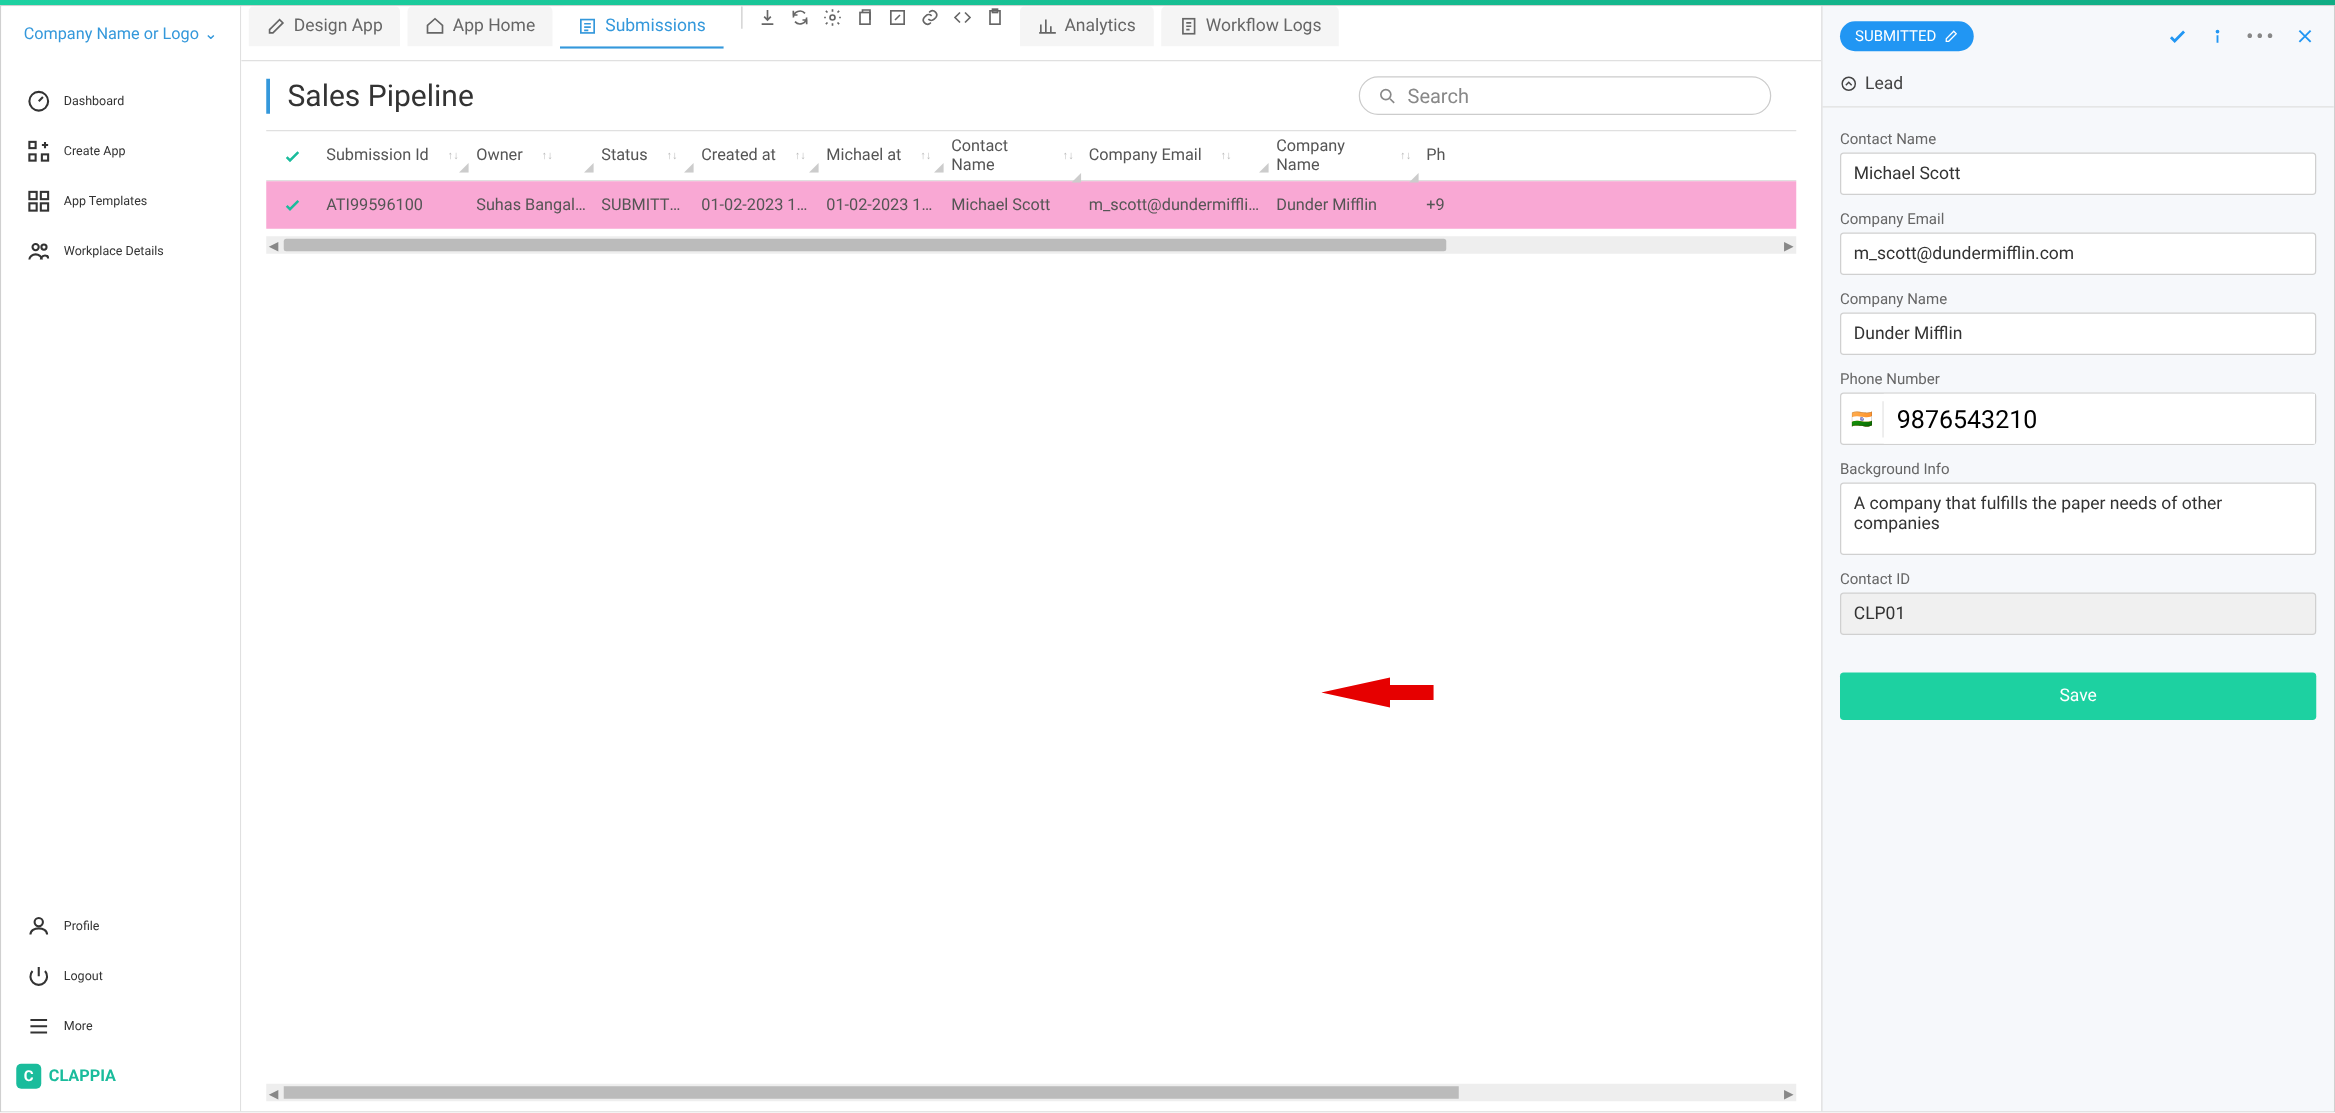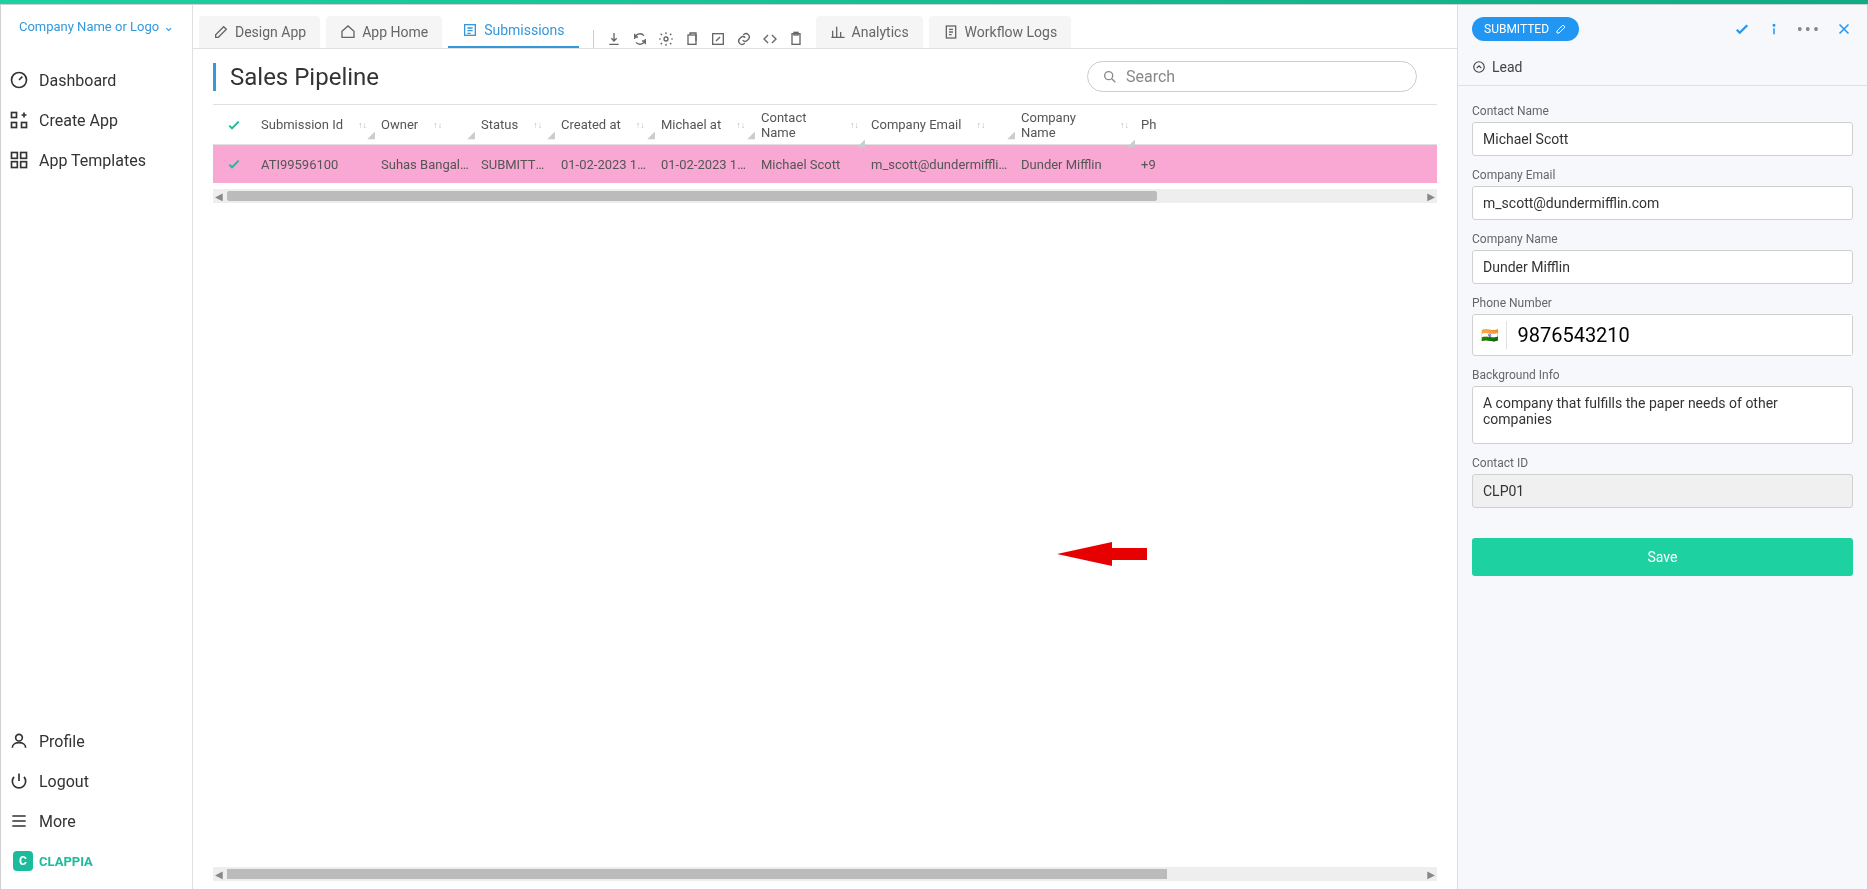--- a/index.html
+++ b/index.html
@@ -3,27 +3,27 @@
 <meta charset="utf-8">
 <style>
 *{margin:0;padding:0;box-sizing:border-box;font-family:-apple-system,BlinkMacSystemFont,"Segoe UI",Roboto,Arial,sans-serif}
 body{background:#fff;width:1868px;height:890px;overflow:hidden;position:relative}
 .top-accent{height:4px;background:linear-gradient(90deg,#1dd1a1,#10ac84)}
 .app{display:flex;height:886px;border:1px solid #d0d0d0}
 .sidebar{width:192px;border-right:1px solid #e0e0e0;display:flex;flex-direction:column;background:#fff}
 .company-logo{padding:14px 8px;text-align:center;color:#3498db;font-size:13px;display:flex;align-items:center;justify-content:center;gap:4px;cursor:pointer}
 .company-logo .chev{color:#3498db}
 .nav-main{flex:1;padding-top:12px}
-.nav-item{display:flex;align-items:center;gap:10px;padding:10px 8px;font-size:16px;color:#333;cursor:pointer}
+.nav-item{display:flex;align-items:center;gap:10px;padding:10px 20px;font-size:10px;color:#333;cursor:pointer}
 .nav-item svg{width:20px;height:20px;flex-shrink:0}
 .nav-bottom{padding-bottom:8px}
 .brand{display:flex;align-items:center;gap:6px;padding:10px 12px;font-size:13px;font-weight:700;color:#1abc9c}
 .brand-icon{width:20px;height:20px;background:#1abc9c;border-radius:4px;display:flex;align-items:center;justify-content:center;color:#fff;font-size:12px}
 .main{flex:1;display:flex;flex-direction:column;background:#fff;position:relative;overflow:hidden}
-.tabs{display:flex;align-items:flex-end;border-bottom:1px solid #e0e0e0;height:44px;padding:0 6px;gap:6px}
+.tabs{display:flex;align-items:flex-start;border-bottom:1px solid #e0e0e0;height:44px;padding:0 6px;gap:6px}
 .tab{display:flex;align-items:center;gap:6px;padding:8px 14px;font-size:14px;color:#666;background:#f5f5f5;border-radius:4px 4px 0 0;cursor:pointer}
 .tab.active{color:#3498db;background:#fff;border-bottom:2px solid #3498db}
 .tab svg{width:16px;height:16px}
 .toolbar-icons{display:flex;gap:10px;align-items:center;padding:0 6px;color:#666}
 .toolbar-icons svg{width:16px;height:16px;cursor:pointer}
 .toolbar-sep{width:1px;height:18px;background:#ccc;margin:0 2px}
 .header-row{display:flex;align-items:center;padding:12px 20px;gap:20px}
 .title-bar{border-left:3px solid #3498db;padding-left:14px;font-size:24px;color:#333}
 .search-wrap{margin-left:auto;margin-right:20px}
 .search-box{display:flex;align-items:center;border:1px solid #ccc;border-radius:18px;padding:5px 14px;width:330px;color:#888;gap:8px}
@@ -98,20 +98,28 @@
       </div>
       <div class="nav-item">
         <svg viewBox="0 0 24 24" fill="none" stroke="currentColor" stroke-width="2">
             <rect x="3" y="3" width="7" height="7"></rect>
             <rect x="14" y="3" width="7" height="7"></rect>
             <rect x="3" y="14" width="7" height="7"></rect>
             <rect x="14" y="14" width="7" height="7"></rect>
           </svg>
         <span>App Templates</span>
       </div>
+      <div class="nav-item">
+        <svg viewBox="0 0 24 24" fill="none" stroke="currentColor" stroke-width="2">
+            <circle cx="9" cy="8" r="3"></circle>
+            <circle cx="17" cy="8" r="2.5"></circle>
+            <path d="M3 20c0-3 3-5 6-5s6 2 6 5M14 20c0-2 2-4 4-4s3 1 3 3"></path>
+          </svg>
+        <span>Workplace Details</span>
+      </div>
     </div>
     <div class="nav-bottom">
       <div class="nav-item">
         <svg viewBox="0 0 24 24" fill="none" stroke="currentColor" stroke-width="2">
             <circle cx="12" cy="8" r="4"></circle>
             <path d="M4 20c0-4 4-6 8-6s8 2 8 6"></path>
           </svg>
         <span>Profile</span>
       </div>
       <div class="nav-item">

